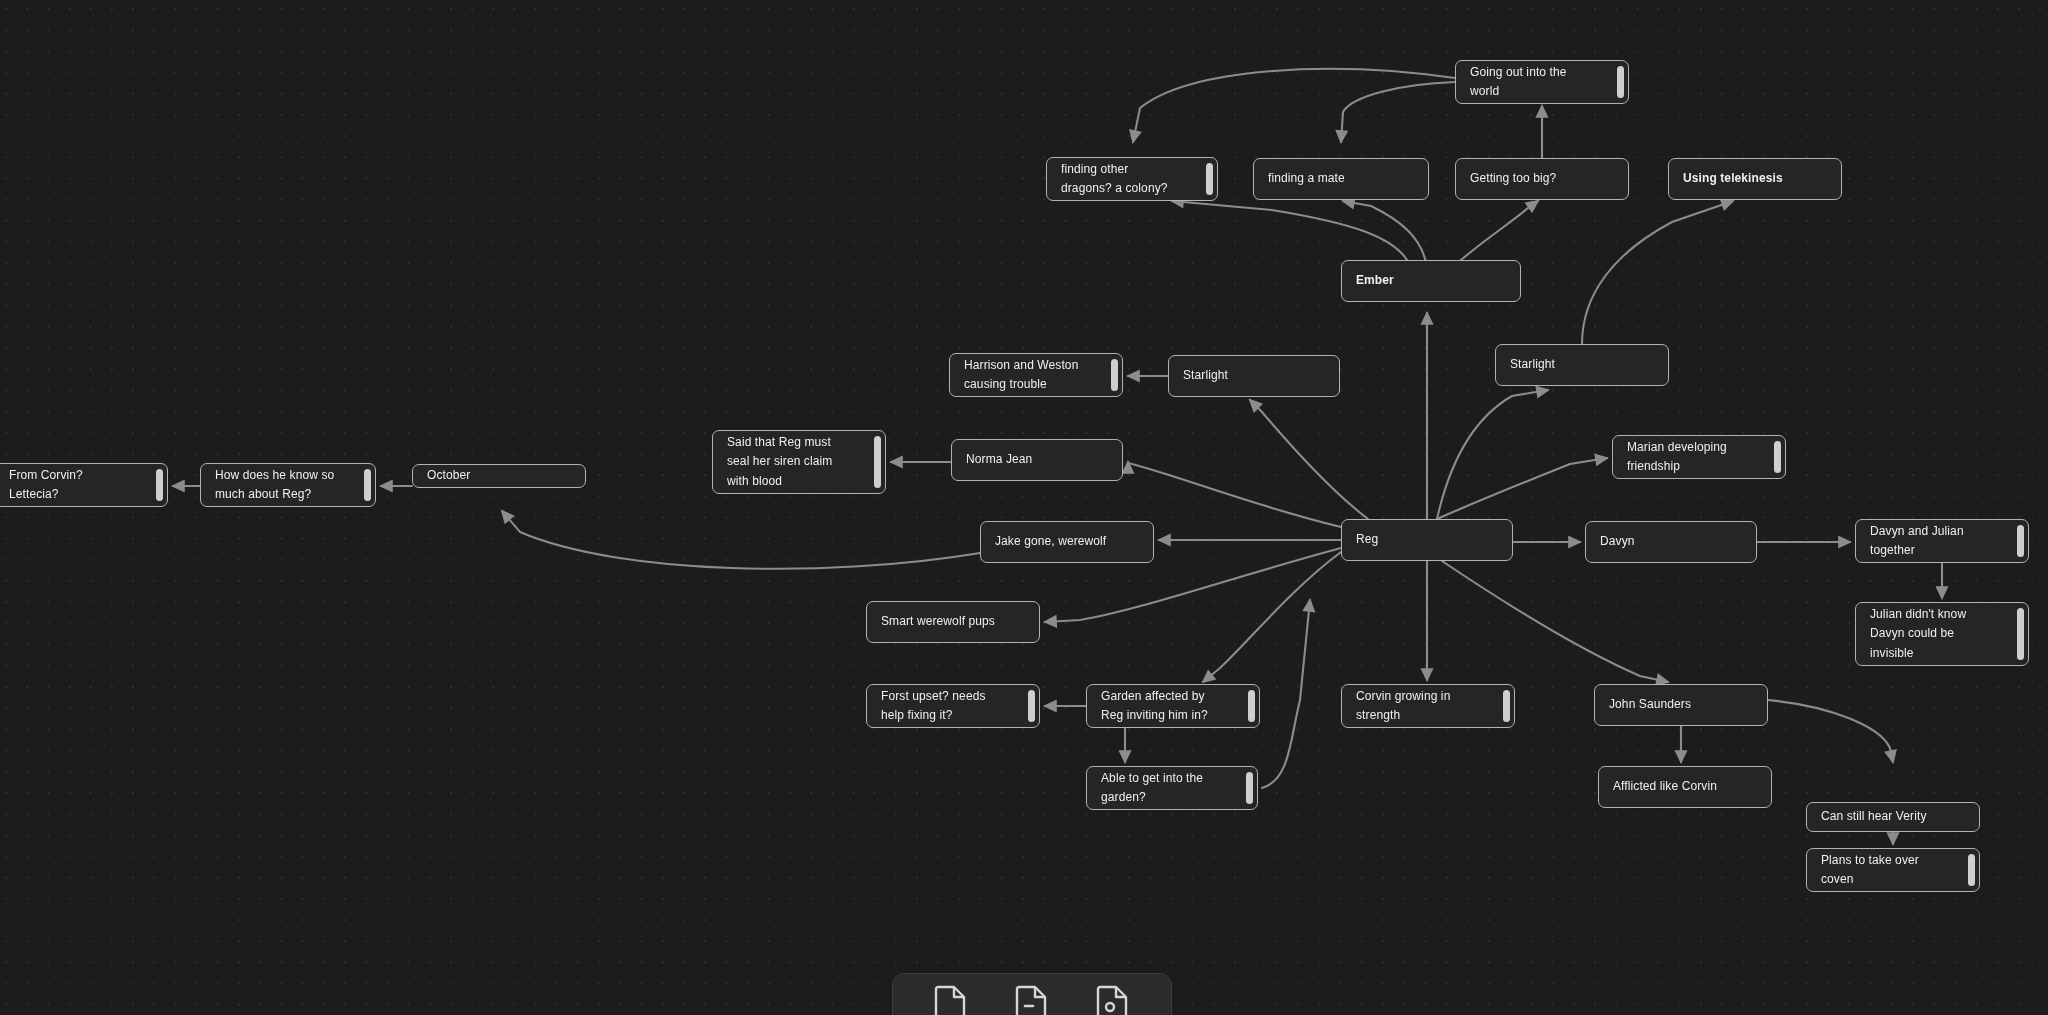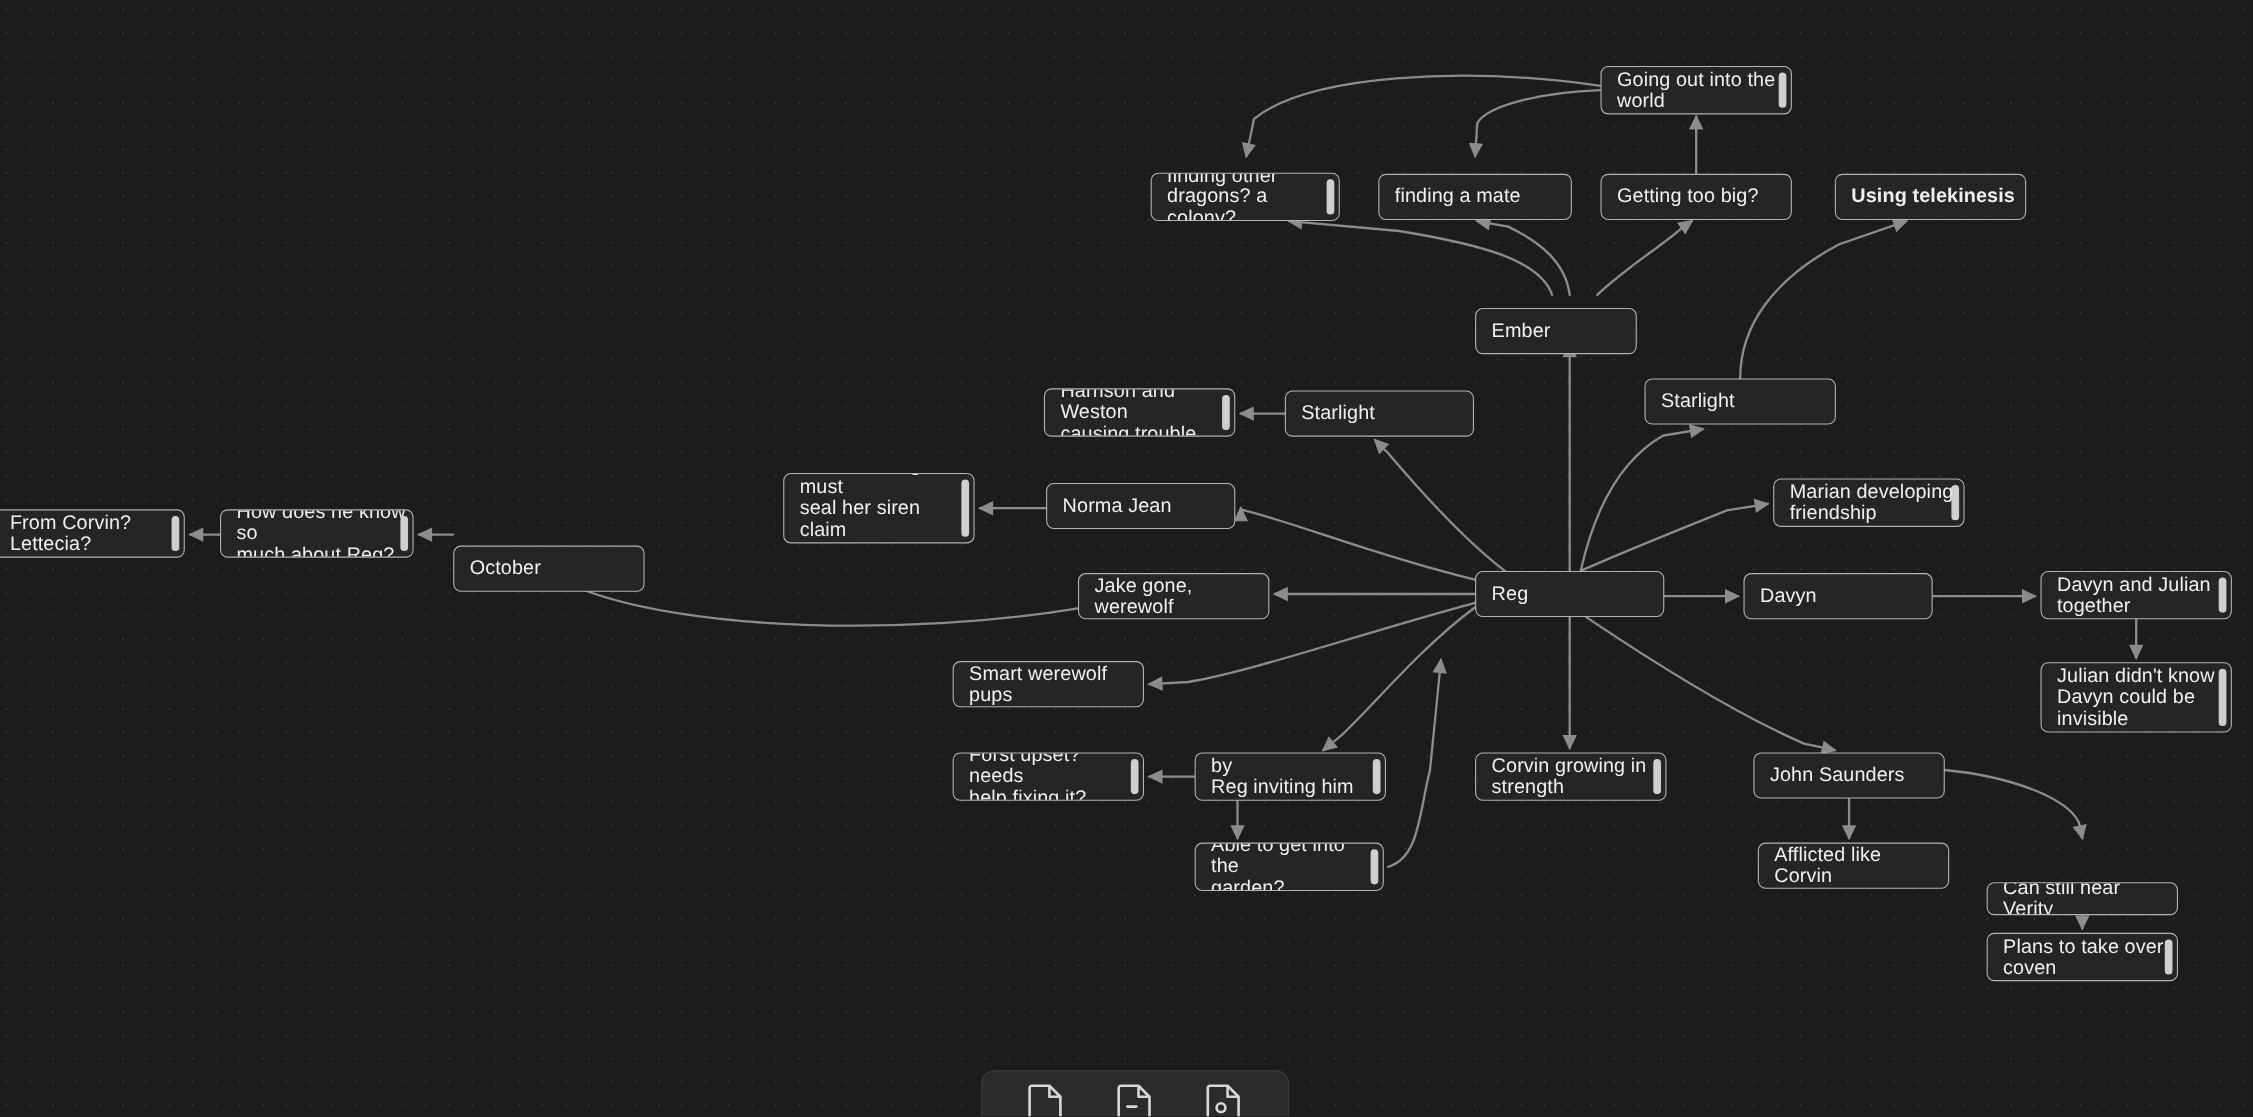--- a/index.html
+++ b/index.html
@@ -29,21 +29,21 @@
   .node {
     position: absolute;
     z-index: 2;
     background: #252525;
     border: 1px solid #b3b3b3;
     border-radius: 7px;
     display: flex;
     align-items: center;
     padding: 0 0 0 14px;
     color: #f0f0f0;
-    font-size: 18px;
+    font-size: 12px;
     line-height: 19.5px;
     letter-spacing: 0.1px;
     white-space: pre-line;
     overflow: hidden;
   }
   .node .node-text {
     display: block;
     width: 100%;
     padding-right: 6px;
   }
@@ -123,36 +123,36 @@
   </svg>
 
   <div id="nodes-group">
       <div class="node scroll" style="left: 1455px; top: 60px; width: 174px; height: 44px;"><span class="node-text">Going out into the
 world</span></div>
       <div class="node scroll" style="left: 1046px; top: 157px; width: 172px; height: 44px;"><span class="node-text">finding other
 dragons? a colony?</span></div>
       <div class="node" style="left: 1253px; top: 158px; width: 176px; height: 42px;"><span class="node-text">finding a mate</span></div>
       <div class="node" style="left: 1455px; top: 158px; width: 174px; height: 42px;"><span class="node-text">Getting too big?</span></div>
       <div class="node" style="left: 1668px; top: 158px; width: 174px; height: 42px; font-weight: bold;"><span class="node-text">Using telekinesis</span></div>
-      <div class="node" style="left: 1341px; top: 280px; width: 147px; height: 42px;"><span class="node-text">Ember</span></div>
+      <div class="node" style="left: 1341px; top: 260px; width: 180px; height: 42px; font-weight: bold;"><span class="node-text">Ember</span></div>
       <div class="node scroll" style="left: 949px; top: 353px; width: 174px; height: 44px;"><span class="node-text">Harrison and Weston
 causing trouble</span></div>
       <div class="node" style="left: 1168px; top: 355px; width: 172px; height: 42px;"><span class="node-text">Starlight</span></div>
       <div class="node" style="left: 1495px; top: 344px; width: 174px; height: 42px;"><span class="node-text">Starlight</span></div>
       <div class="node scroll" style="left: 712px; top: 430px; width: 174px; height: 64px;"><span class="node-text">Said that Reg must
 seal her siren claim
 with blood</span></div>
       <div class="node" style="left: 951px; top: 439px; width: 172px; height: 42px;"><span class="node-text">Norma Jean</span></div>
       <div class="node scroll" style="left: 1612px; top: 435px; width: 174px; height: 44px;"><span class="node-text">Marian developing
 friendship</span></div>
       <div class="node scroll" style="left: -6px; top: 463px; width: 174px; height: 44px;"><span class="node-text">From Corvin?
 Lettecia?</span></div>
       <div class="node scroll" style="left: 200px; top: 463px; width: 176px; height: 44px;"><span class="node-text">How does he know so
 much about Reg?</span></div>
-      <div class="node" style="left: 412px; top: 464px; width: 174px; height: 42px; margin-top: 32px;"><span class="node-text">October</span></div>
+      <div class="node" style="left: 412px; top: 464px; width: 174px; height: 24px;"><span class="node-text">October</span></div>
       <div class="node" style="left: 980px; top: 521px; width: 174px; height: 42px;"><span class="node-text">Jake gone, werewolf</span></div>
       <div class="node" style="left: 1341px; top: 519px; width: 172px; height: 42px; justify-content: flex-end;"><span class="node-text">Reg</span></div>
       <div class="node" style="left: 1585px; top: 521px; width: 172px; height: 42px;"><span class="node-text">Davyn</span></div>
       <div class="node scroll" style="left: 1855px; top: 519px; width: 174px; height: 44px;"><span class="node-text">Davyn and Julian
 together</span></div>
       <div class="node scroll" style="left: 1855px; top: 602px; width: 174px; height: 64px;"><span class="node-text">Julian didn't know
 Davyn could be
 invisible</span></div>
       <div class="node" style="left: 866px; top: 601px; width: 174px; height: 42px;"><span class="node-text">Smart werewolf pups</span></div>
       <div class="node scroll" style="left: 866px; top: 684px; width: 174px; height: 44px;"><span class="node-text">Forst upset? needs

